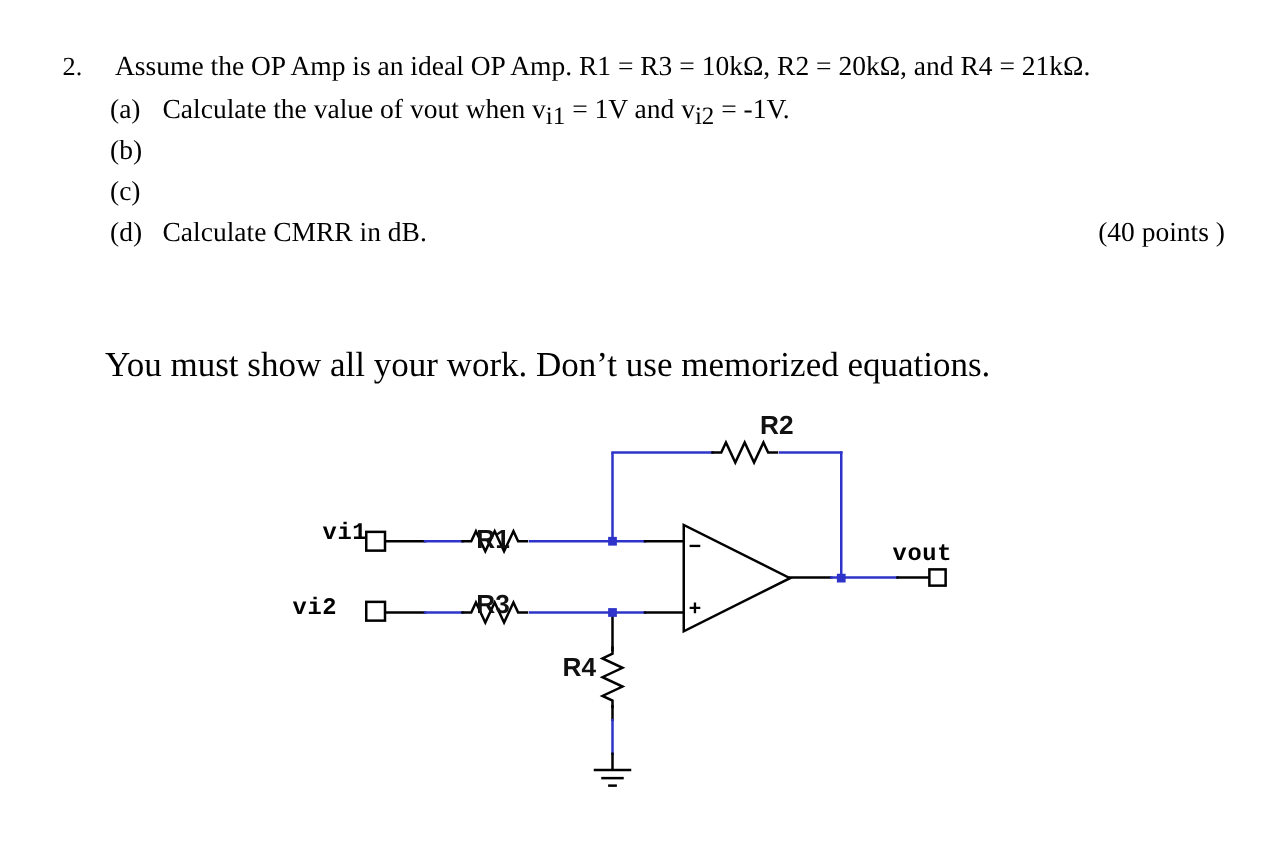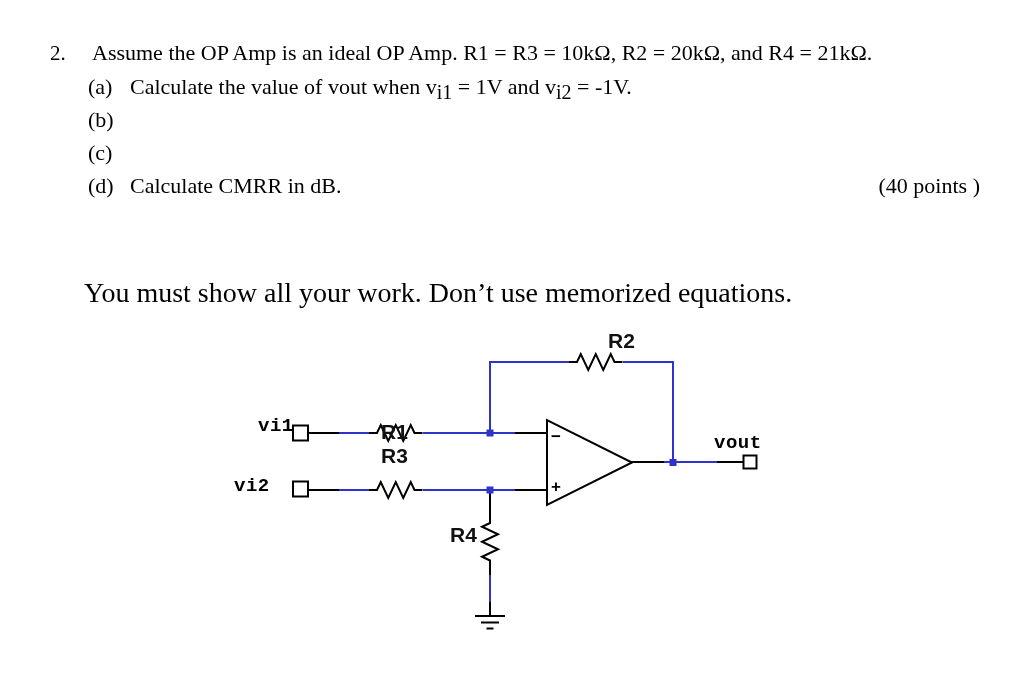--- a/index.html
+++ b/index.html
@@ -115,21 +115,21 @@
     <rect class="comp" x="293" y="481.5" width="15" height="15"></rect>
     <rect class="comp" x="743.5" y="455.5" width="13" height="13"></rect>
 
     <rect class="node" x="486.5" y="429.5" width="7" height="7"></rect>
     <rect class="node" x="486.5" y="486.5" width="7" height="7"></rect>
     <rect class="node" x="669.5" y="459" width="7" height="7"></rect>
   </svg>
 
   <div class="rlabel" style="left:381px;top:420px;">R1</div>
   <div class="rlabel" style="left:580px;top:329px;margin-left:28px;">R2</div>
-  <div class="rlabel" style="left:381px;top:444px;">R3</div>
+  <div class="rlabel" style="left:381px;top:472px;">R3</div>
   <div class="rlabel" style="left:450px;top:523px;">R4</div>
 
   <div class="mlabel" style="left:234px;top:415px;margin-left:24px;">vi1</div>
   <div class="mlabel" style="left:234px;top:475px;">vi2</div>
   <div class="mlabel" style="left:714px;top:432px;">vout</div>
 
   <div class="opsign" style="left:551px;top:428px;">−</div>
   <div class="opsign" style="left:551px;top:478px;">+</div>
 </div>
 

